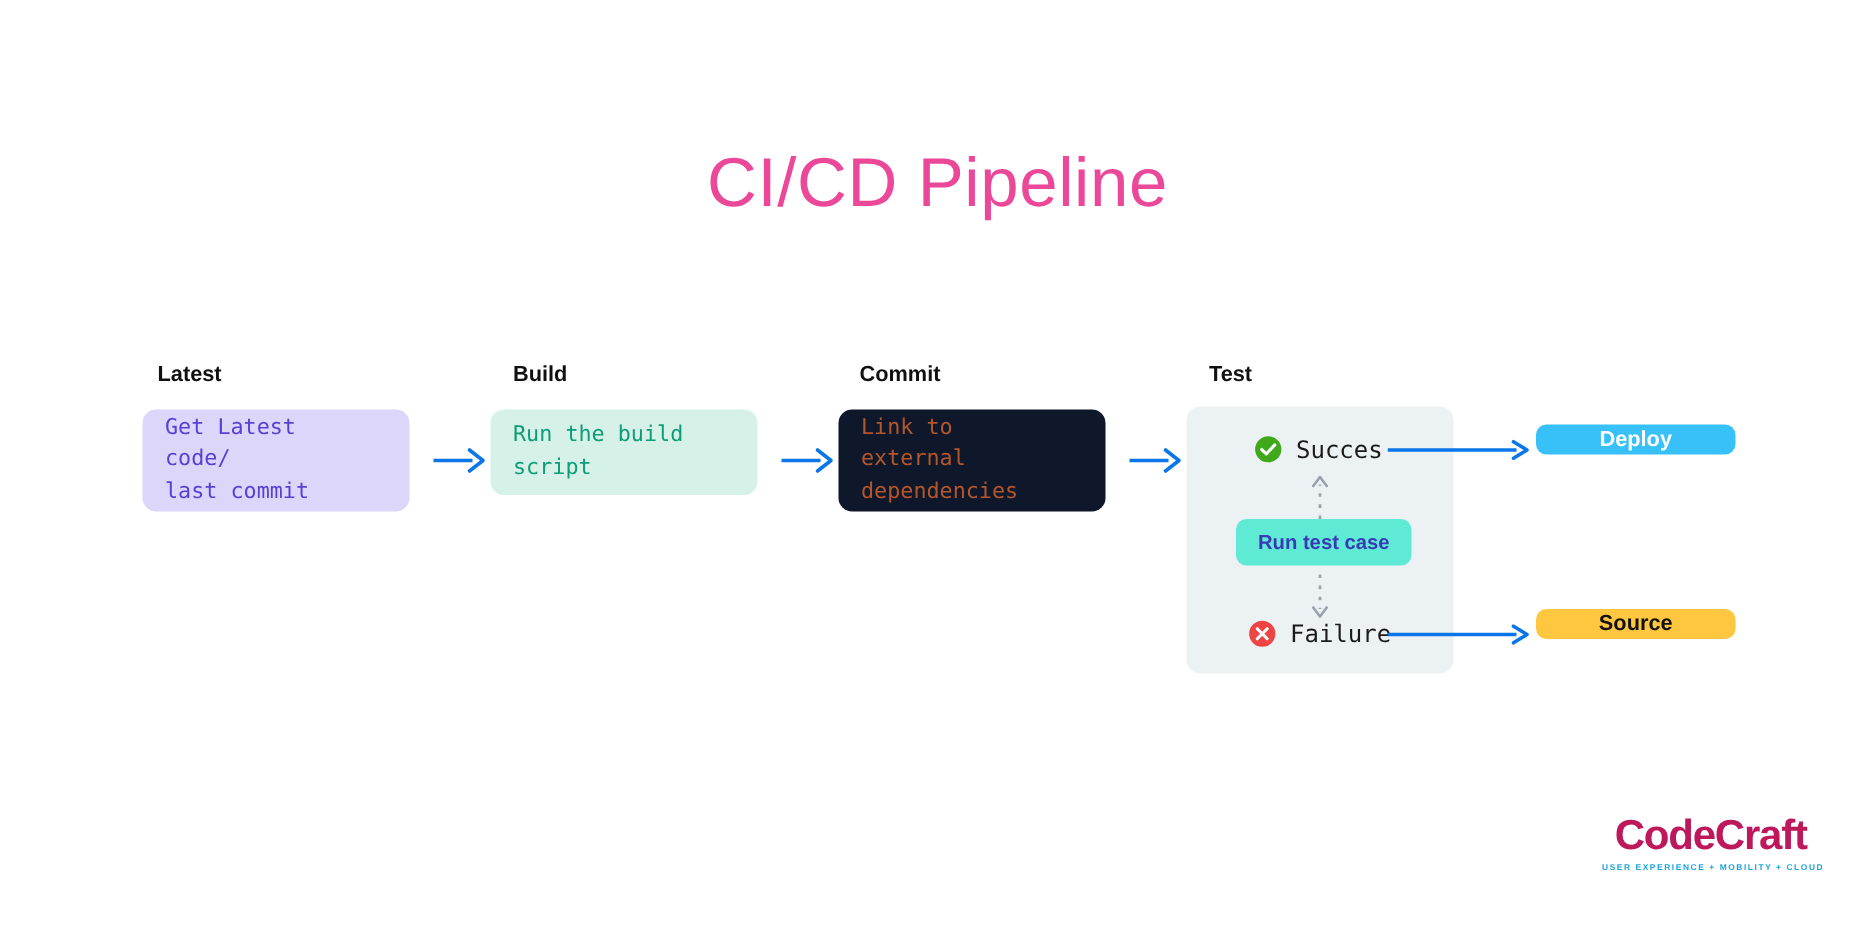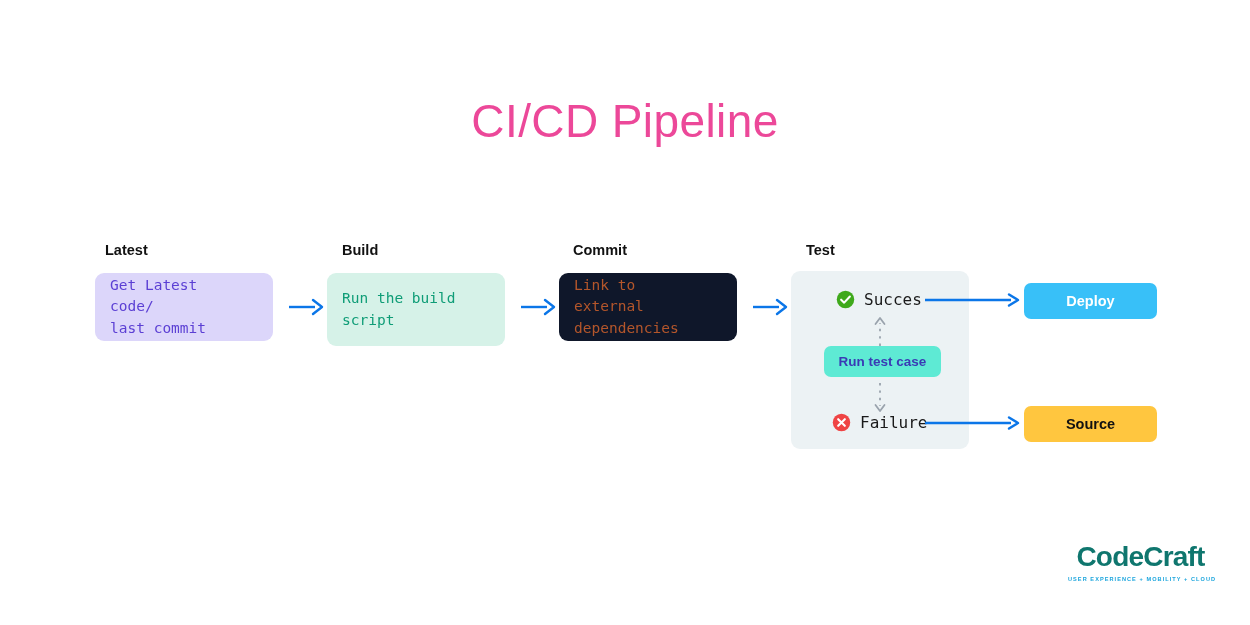--- a/index.html
+++ b/index.html
@@ -117,21 +117,21 @@
   .dotted-arrow {
     position: absolute;
     width: 16px;
     height: 34px;
   }
 
   
   .result-btn {
     position: absolute;
     width: 133px;
-    height: 36px;
+    height: 20px;
     border-radius: 7px;
     display: flex;
     align-items: center;
     justify-content: center;
     font-family: "Liberation Sans", sans-serif;
     font-weight: bold;
     font-size: 14.5px;
     white-space: nowrap;
   }
   #deploy-button {
@@ -159,21 +159,21 @@
     left: 1068px;
     top: 543px;
     width: 145px;
     text-align: center;
   }
   #logo-wordmark {
     font-family: "Liberation Sans", sans-serif;
     font-weight: bold;
     font-size: 28px;
     letter-spacing: -0.8px;
-    color: #0f766e;
+    color: #be185d;
     line-height: 1;
     white-space: nowrap;
   }
   #logo-tagline {
     margin-top: 5px;
     font-family: "Liberation Sans", sans-serif;
     font-weight: bold;
     font-size: 5.6px;
     letter-spacing: 1.05px;
     color: #1ba5dd;
@@ -188,21 +188,21 @@
 <div class="stage-label" style="left:105px; top:242px;">Latest</div>
 <div class="stage-label" style="left:342px; top:242px;">Build</div>
 <div class="stage-label" style="left:573px; top:242px;">Commit</div>
 <div class="stage-label" style="left:806px; top:242px;">Test</div>
 
 <div class="stage-box" style="left:95px; top:273px; width:178px; height:68px; background:#dcd6fa;">
   <div class="stage-box-text" style="color:#5b3fd4;">Get Latest code/
 last commit</div>
 </div>
 
-<div class="stage-box" style="left:327px; top:273px; width:178px; height:73px; background:#d6f2e8;">
+<div class="stage-box" style="left:327px; top:273px; width:178px; height:57px; background:#d6f2e8;">
   <div class="stage-box-text" style="color:#0f9d77;">Run the build
 script</div>
 </div>
 
 <div class="stage-box" style="left:559px; top:273px; width:178px; height:68px; background:#0f172a;">
   <div class="stage-box-text" style="color:#b4562b;">Link to external
 dependencies</div>
 </div>
 
 <div class="conn-arrow" style="left:287px; top:294px;">

